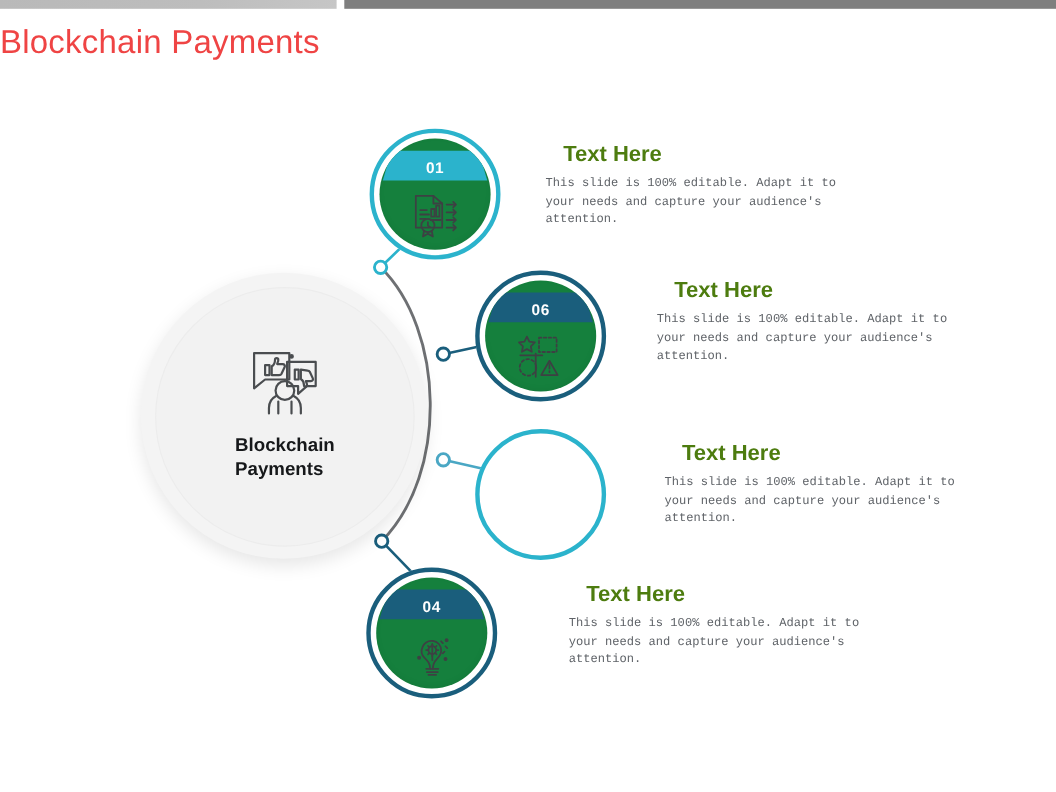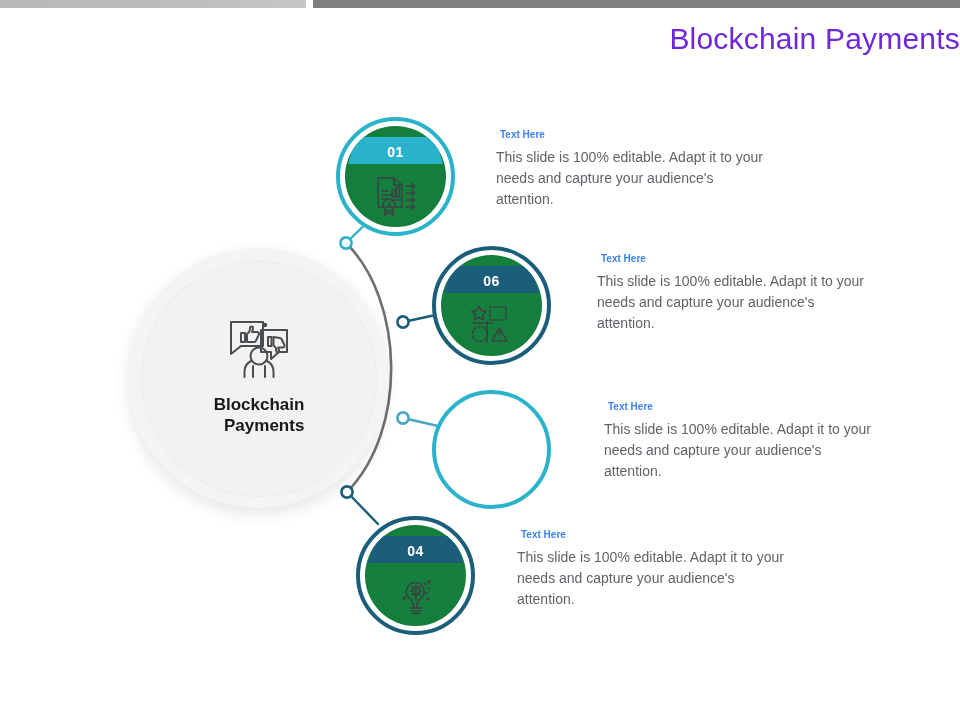--- a/index.html
+++ b/index.html
@@ -13,23 +13,23 @@
   
   #topbar{position:absolute;top:0;left:0;width:960px;height:8px;}
   #topbar .seg-light{position:absolute;left:0;top:0;width:306px;height:8px;
     background:linear-gradient(90deg,#b9b9b9 0%,#bdbdbd 60%,#c6c6c6 100%);}
   #topbar .seg-dark{position:absolute;left:313px;top:0;width:647px;height:8px;
     background:#7f7f7f;}
 
   
   #title{
     position:absolute;top:22px;left:0;width:960px;
-    text-align:right;
+    text-align:left;
     font-size:30px;
-    color:#6d28d9;
+    color:#ef4444;
     letter-spacing:.2px;
     font-weight:400;
   }
 
   
   #wires{position:absolute;left:0;top:0;width:960px;height:720px;pointer-events:none;}
 
   
   #hub{
     position:absolute;left:128px;top:248px;width:260px;height:260px;
@@ -39,21 +39,21 @@
   }
   #hub-inner{
     position:absolute;left:141px;top:261px;width:234px;height:234px;
     border-radius:50%;
     background:#f2f2f2;
     border:1px solid #ececec;
     display:flex;flex-direction:column;align-items:center;justify-content:center;
   }
   #hub-icon{margin-top:-6px;margin-bottom:12px;}
   #hub-label{
-    text-align:right;font-size:17px;font-weight:bold;color:#16181a;line-height:1.25;
+    text-align:left;font-size:17px;font-weight:bold;color:#16181a;line-height:1.25;
   }
 
   
   .node{position:absolute;border-radius:50%;background:#ffffff;}
   .node .ring{
     position:absolute;left:0;top:0;width:100%;height:100%;
     border-radius:50%;box-sizing:border-box;
   }
   .node .disc{
     position:absolute;left:9px;top:9px;right:9px;bottom:9px;
@@ -72,24 +72,24 @@
     display:flex;align-items:center;justify-content:center;
   }
 
   
   .ring.cyan{border:4px solid #2bb3cc;}
   .ring.teal{border:4px solid #1a5e7c;}
 
   
   .txt{position:absolute;width:270px;}
   .txt .hd{
-    font-size:10px;font-weight:bold;color:#3b82f6;margin:0 0 7px 4px;
+    font-size:20px;font-weight:bold;color:#4d7c0f;margin:0 0 7px 16px;
   }
   .txt .bd{
-    font-size:14px;color:#5f6368;line-height:1.50;margin:0;
+    font-size:11px;color:#5f6368;line-height:1.50;margin:0;font-family:Liberation Mono, monospace;
   }
 </style>
 </head>
 <body>
 
 <div id="topbar">
   <div class="seg-light"></div>
   <div class="seg-dark"></div>
 </div>
 
@@ -194,21 +194,21 @@
 </div>
 
 <div class="node" style="left:432px;top:390px;width:119px;height:119px;">
   <div class="ring cyan"></div>
 </div>
 <div class="txt" style="left:604px;top:401px;">
   <p class="hd">Text Here</p>
   <p class="bd">This slide is 100% editable. Adapt it to your needs and capture your audience's attention.</p>
 </div>
 
-<div class="node" style="left:356px;top:516px;width:119px;height:119px;">
+<div class="node" style="left:333px;top:516px;width:119px;height:119px;">
   <div class="ring teal"></div>
   <div class="disc">
     <svg width="101" height="42" viewBox="0 0 101 42" style="position:absolute;left:0;top:10px;">
       <path d="M3 28 L10 4 Q11 1 14 1 L87 1 Q90 1 91 4 L98 28 Z" fill="#1a5e7c"></path>
     </svg>
     <div class="banner">04</div>
     <div class="icon">
       <svg width="42" height="42" viewBox="0 0 42 42" fill="none" stroke="#3d4043" stroke-width="1.6" stroke-linecap="round" stroke-linejoin="round">
         <path d="M19 34 c0 -5 -2 -7 -5 -10 c-2.6 -2.6 -3.4 -6.6 -1.8 -10 c1.7 -3.7 5.4 -5.8 9.3 -5.4"></path>
         <path d="M21.5 8.6 c4.4 .5 7.6 4.3 7.6 8.8 c0 3.4 -1.8 5.6 -3.8 7.6 c-2.6 2.6 -3.8 4.4 -3.8 9"></path>

